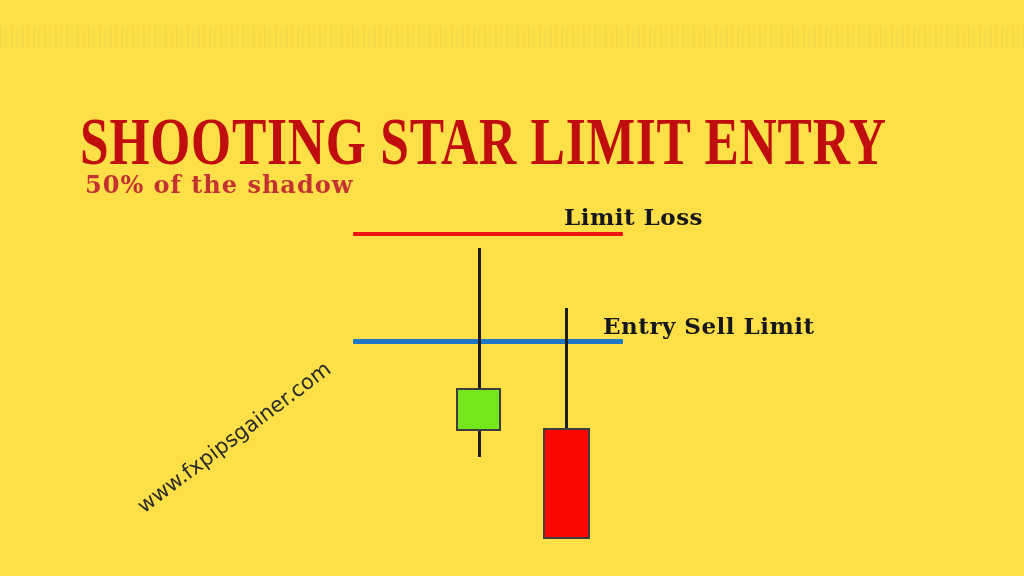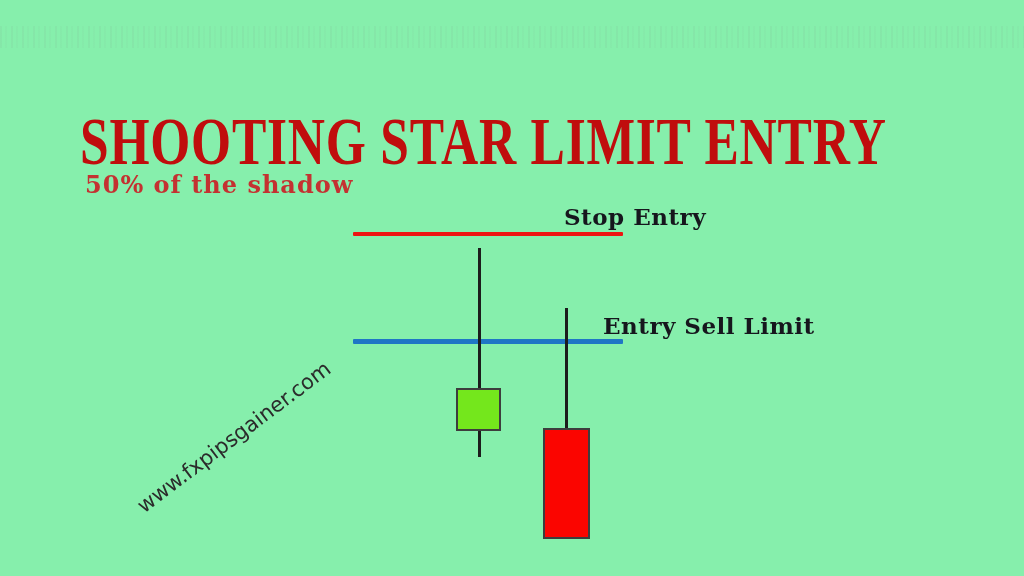--- a/index.html
+++ b/index.html
@@ -1,19 +1,19 @@
 <!DOCTYPE html>
 <html style="--title-red: #c00d0d; --subtitle-red: #c43131; --stop-red: #ee1411; --entry-blue: #1f76c5; --candle-green: #74e71c; --candle-red: #fb0500; --candle-border: #3d3d3d; --wick-black: #1c1c1c; --label-black: #16161d; --watermark-gray: #2b2b2b;"><head>
 <meta charset="utf-8">
 <style>
   html,body{margin:0;padding:0;background:#ffffff;}
   .canvas{
     position:relative;
     width:1024px;height:576px;
-    background:#86efac;
+    background:#fde047;
     overflow:hidden;
     font-family:"DejaVu Serif","Liberation Serif",serif;
   }
   
   .top-texture{
     position:absolute;left:0;top:26px;width:1024px;height:22px;
     background:repeating-linear-gradient(90deg,
       rgba(120,120,120,0.07) 0 2px,
       rgba(255,255,255,0) 2px 5px,
       rgba(120,120,120,0.04) 5px 7px,
@@ -72,21 +72,21 @@
 
   <div class="top-texture"></div>
 
   <h1 class="title">SHOOTING STAR LIMIT ENTRY</h1>
 
   <div class="subtitle">50% of the shadow</div>
 
   <div class="diagram">
 
     <div class="price-line stop-line"></div>
-    <div class="chart-label stop-label">Stop Entry</div>
+    <div class="chart-label stop-label">Limit Loss</div>
 
     <div class="price-line entry-line"></div>
     <div class="chart-label entry-label">Entry Sell Limit</div>
 
     <div class="wick green-wick"></div>
     <div class="candle-body green-body"></div>
 
     <div class="wick red-wick"></div>
     <div class="candle-body red-body"></div>
 

